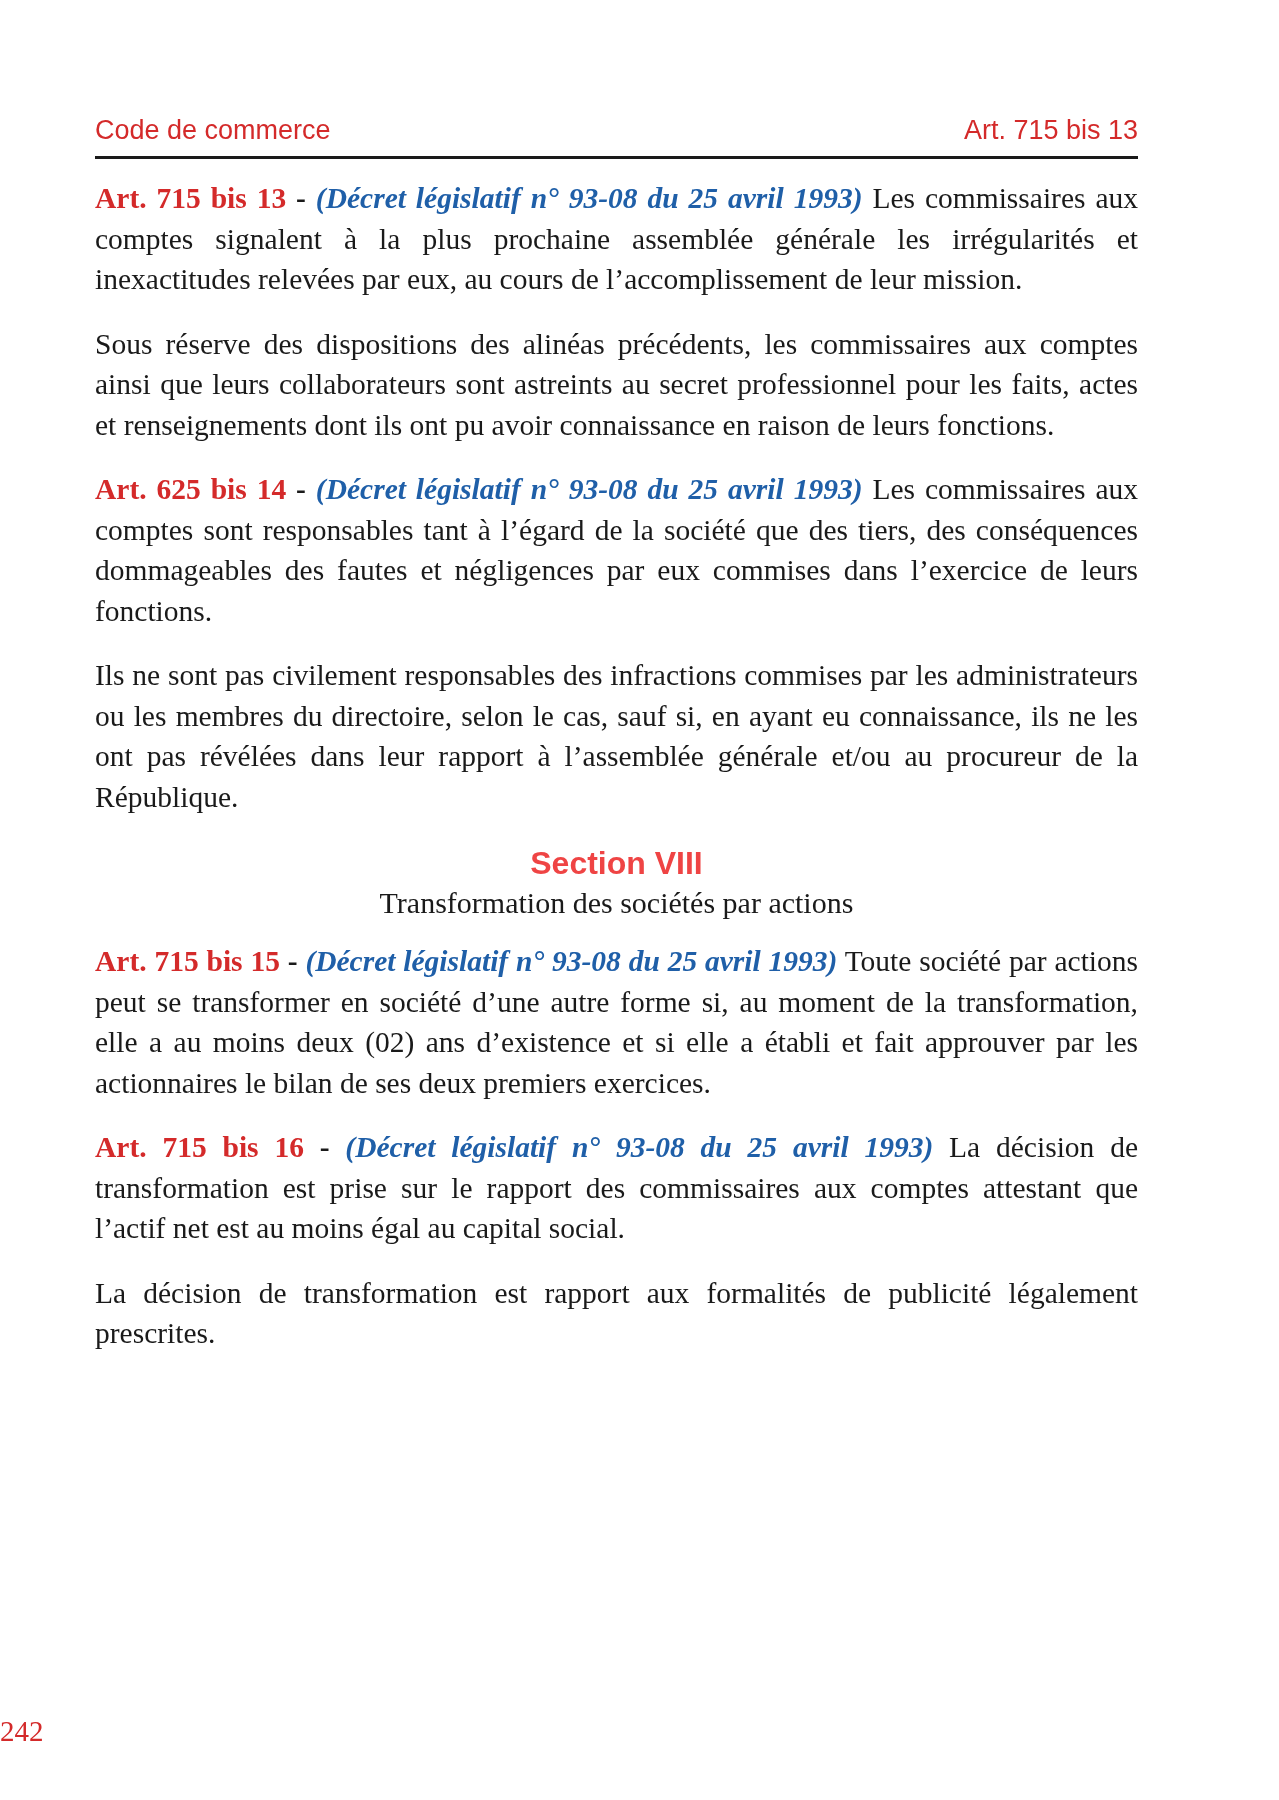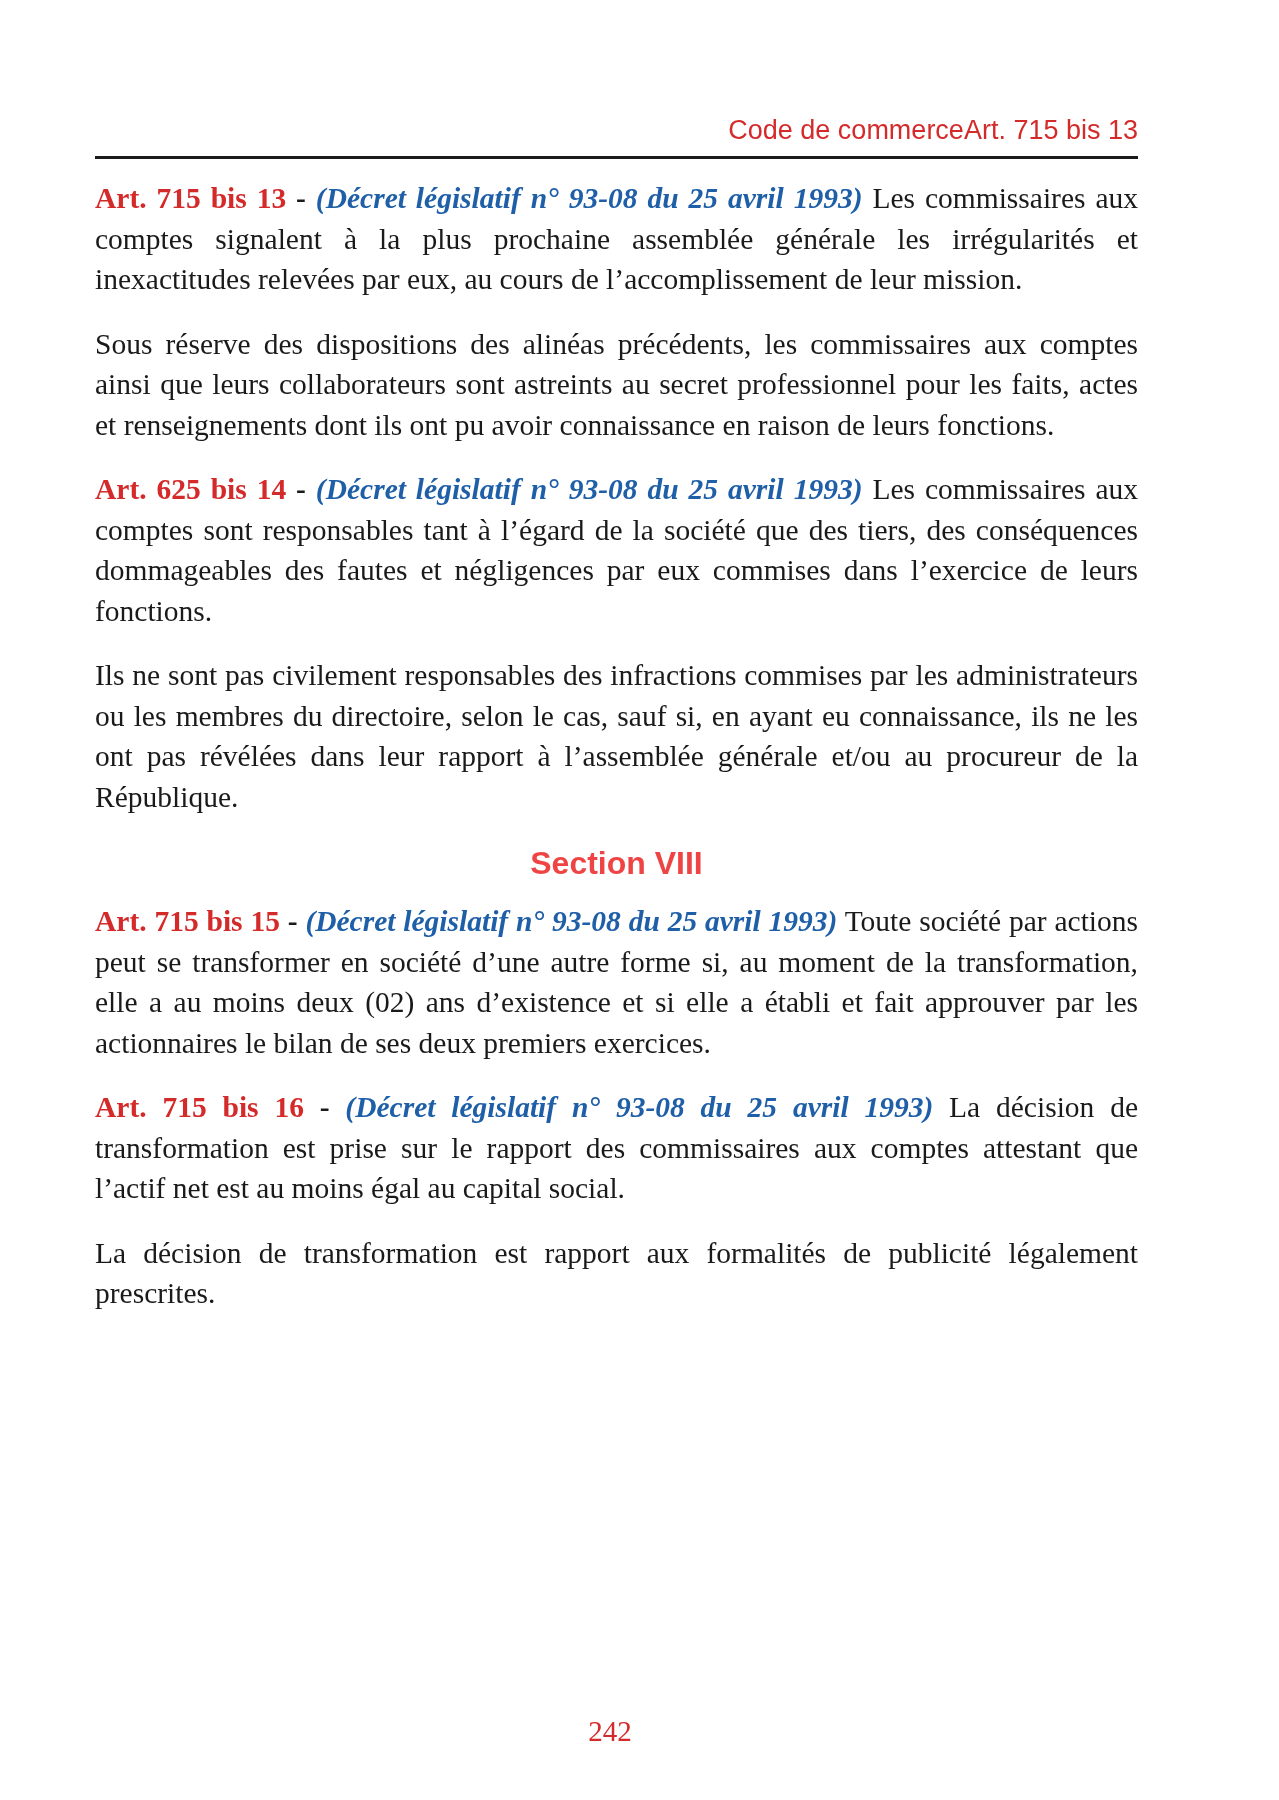--- a/index.html
+++ b/index.html
@@ -1,40 +1,40 @@
 <!DOCTYPE html>
 <html><head>
   <meta charset="utf-8">
   <style>
     html, body { margin: 0; padding: 0; background: #ffffff; }
     body { width: 1279px; height: 1800px; position: relative; overflow: hidden; }
     .page { position: absolute; left: 95px; top: 0; width: 1043px; }
     .running-head {
       position: absolute; top: 112px; left: 0; width: 1043px; height: 34px;
       font-family: "Liberation Sans", sans-serif; font-size: 27px; color: #d42a2a;
-      display: flex; justify-content: flex-end; align-items: flex-end;
+      display: flex; justify-content: space-between; align-items: flex-end;
     }
     .rule { position: absolute; top: 156px; left: 0; width: 1043px; height: 3px; background: #1a1a1a; }
     .body {
       position: absolute; top: 162px; left: 0; width: 1043px;
       font-family: "Liberation Serif", serif; font-size: 29.5px; line-height: 40.5px;
       color: #1a1a1a; text-align: justify;
     }
     .body p { margin: 16px 0 24px 0; }
     .art-num { color: #d42a2a; font-weight: bold; }
     .dash { font-weight: bold; color: #1a1a1a; }
     .decree { color: #1f5fa8; font-style: italic; font-weight: bold; }
     .section-block { text-align: center; margin: 26px 0 18px 0; }
     .section-title {
       font-family: "Liberation Sans", sans-serif; font-weight: bold; font-size: 32px;
       color: #ef4444; line-height: 40px;
     }
     .section-sub { font-family: "Liberation Serif", serif; font-size: 30px; line-height: 40px; color: #1a1a1a; }
     .folio {
-      position: absolute; top: 1715px; left: 0; width: 1220px; text-align: center;
+      position: absolute; top: 1715px; left: 0; width: 1220px; text-align: left;
       font-family: "Liberation Serif", serif; font-size: 29px; color: #d42a2a;
     }
   </style>
 </head>
 <body>
 
 <div class="page">
   <div class="running-head">
     <span>Code de commerce</span>
     <span>Art. 715 bis 13</span>
@@ -44,20 +44,21 @@
   <div class="body">
 
     <p><span class="art-num">Art. 715 bis 13</span><span class="dash"> - </span><span class="decree">(Décret législatif n° 93-08 du 25 avril 1993)</span><span> Les commissaires aux comptes signalent à la plus prochaine assemblée générale les irrégularités et inexactitudes relevées par eux, au cours de l’accomplissement de leur mission.</span></p>
     <p>Sous réserve des dispositions des alinéas précédents, les commissaires aux comptes ainsi que leurs collaborateurs sont astreints au secret professionnel pour les faits, actes et renseignements dont ils ont pu avoir connaissance en raison de leurs fonctions.</p>
 
     <p><span class="art-num">Art. 625 bis 14</span><span class="dash"> - </span><span class="decree">(Décret législatif n° 93-08 du 25 avril 1993)</span><span> Les commissaires aux comptes sont responsables tant à l’égard de la société que des tiers, des conséquences dommageables des fautes et négligences par eux commises dans l’exercice de leurs fonctions.</span></p>
     <p>Ils ne sont pas civilement responsables des infractions commises par les administrateurs ou les membres du directoire, selon le cas, sauf si, en ayant eu connaissance, ils ne les ont pas révélées dans leur rapport à l’assemblée générale et/ou au procureur de la République.</p>
 
     <div class="section-block">
       <div class="section-title">Section VIII</div>
+      <div class="section-sub">Transformation des sociétés par actions</div>
     </div>
 
     <p><span class="art-num">Art. 715 bis 15</span><span class="dash"> - </span><span class="decree">(Décret législatif n° 93-08 du 25 avril 1993)</span><span> Toute société par actions peut se transformer en société d’une autre forme si, au moment de la transformation, elle a au moins deux (02) ans d’existence et si elle a établi et fait approuver par les actionnaires le bilan de ses deux premiers exercices.</span></p>
 
     <p><span class="art-num">Art. 715 bis 16</span><span class="dash"> - </span><span class="decree">(Décret législatif n° 93-08 du 25 avril 1993)</span><span> La décision de transformation est prise sur le rapport des commissaires aux comptes attestant que l’actif net est au moins égal au capital social.</span></p>
     <p>La décision de transformation est rapport aux formalités de publicité légalement prescrites.</p>
 
   </div>
 </div>
 

